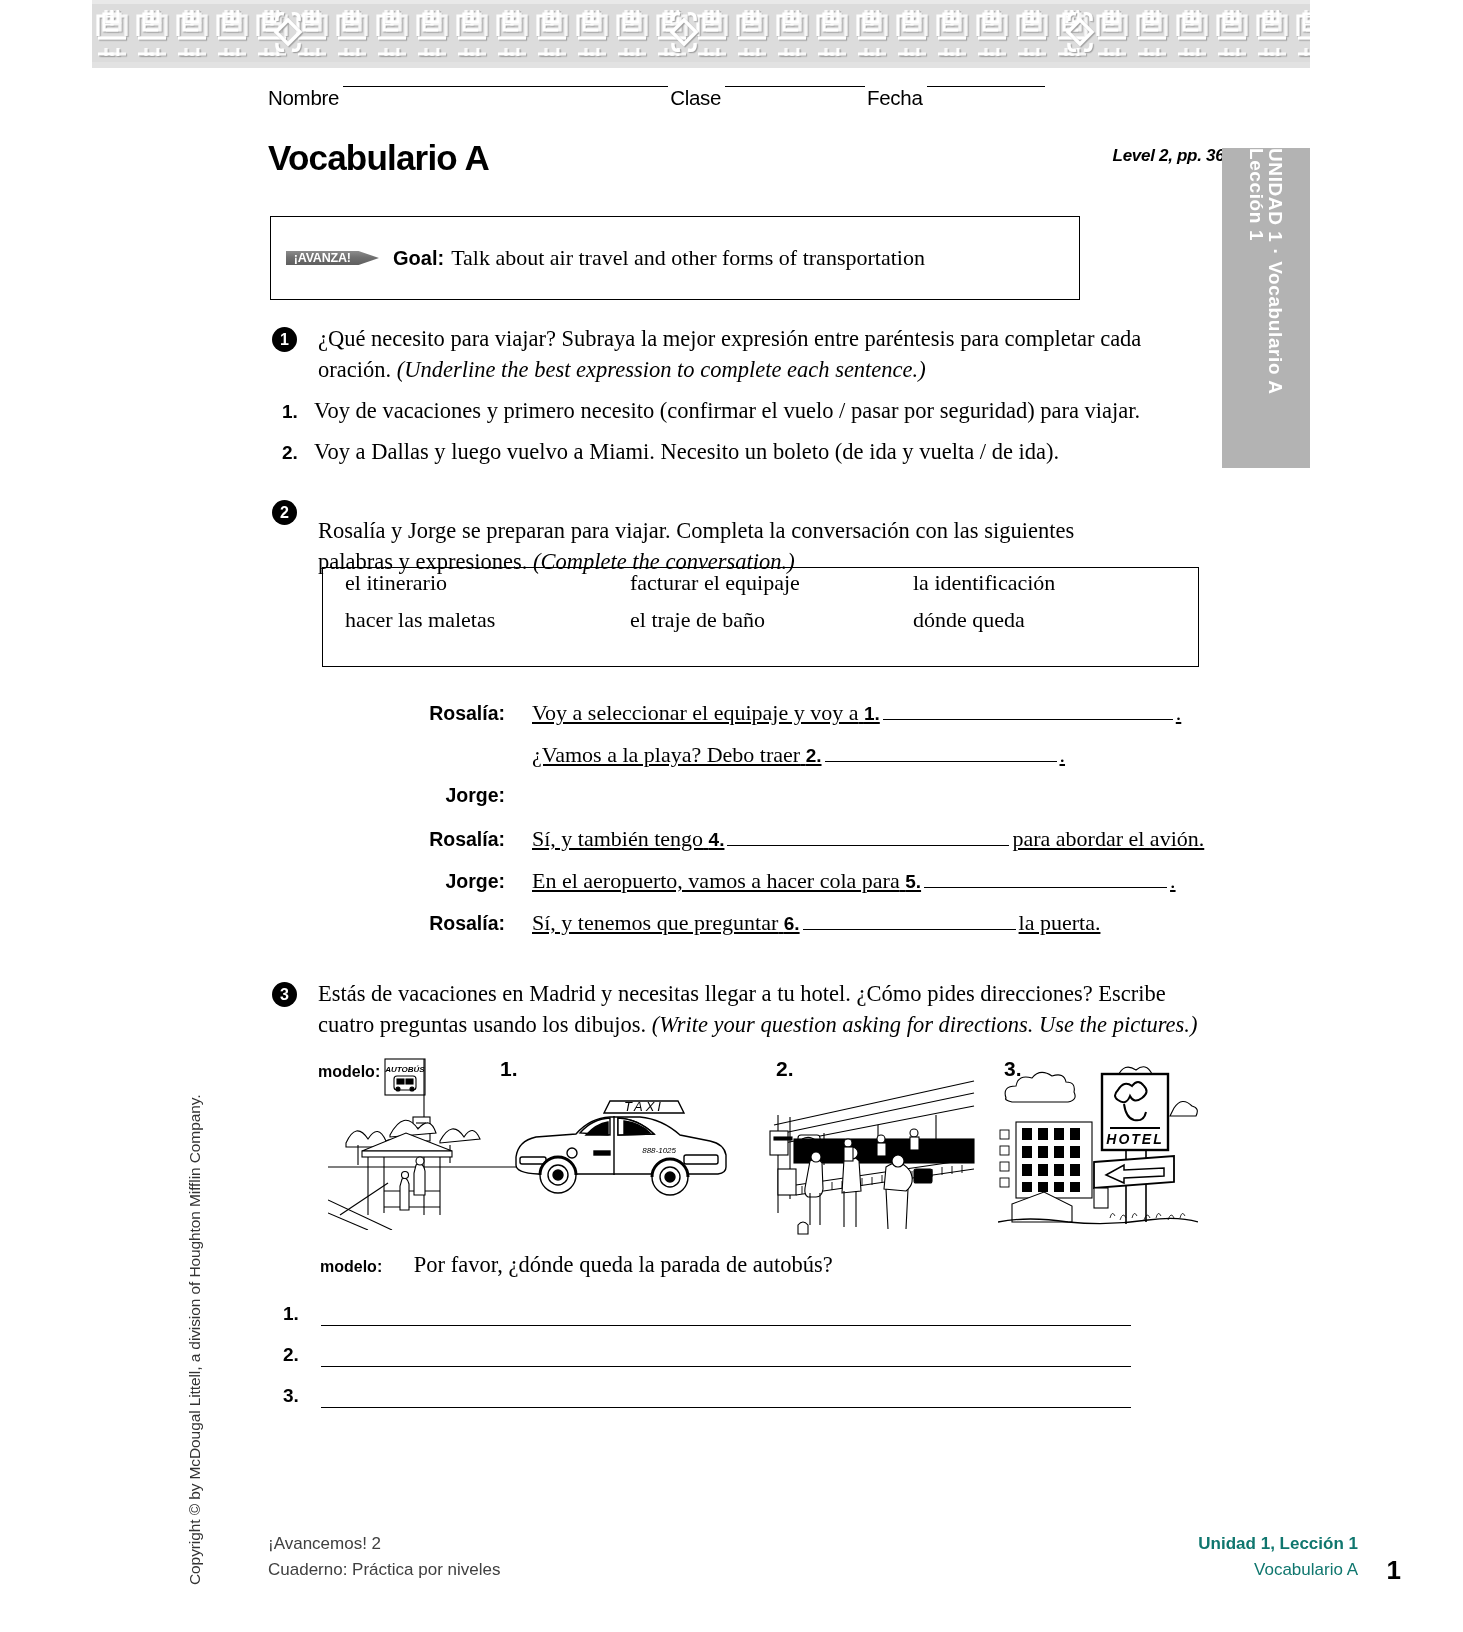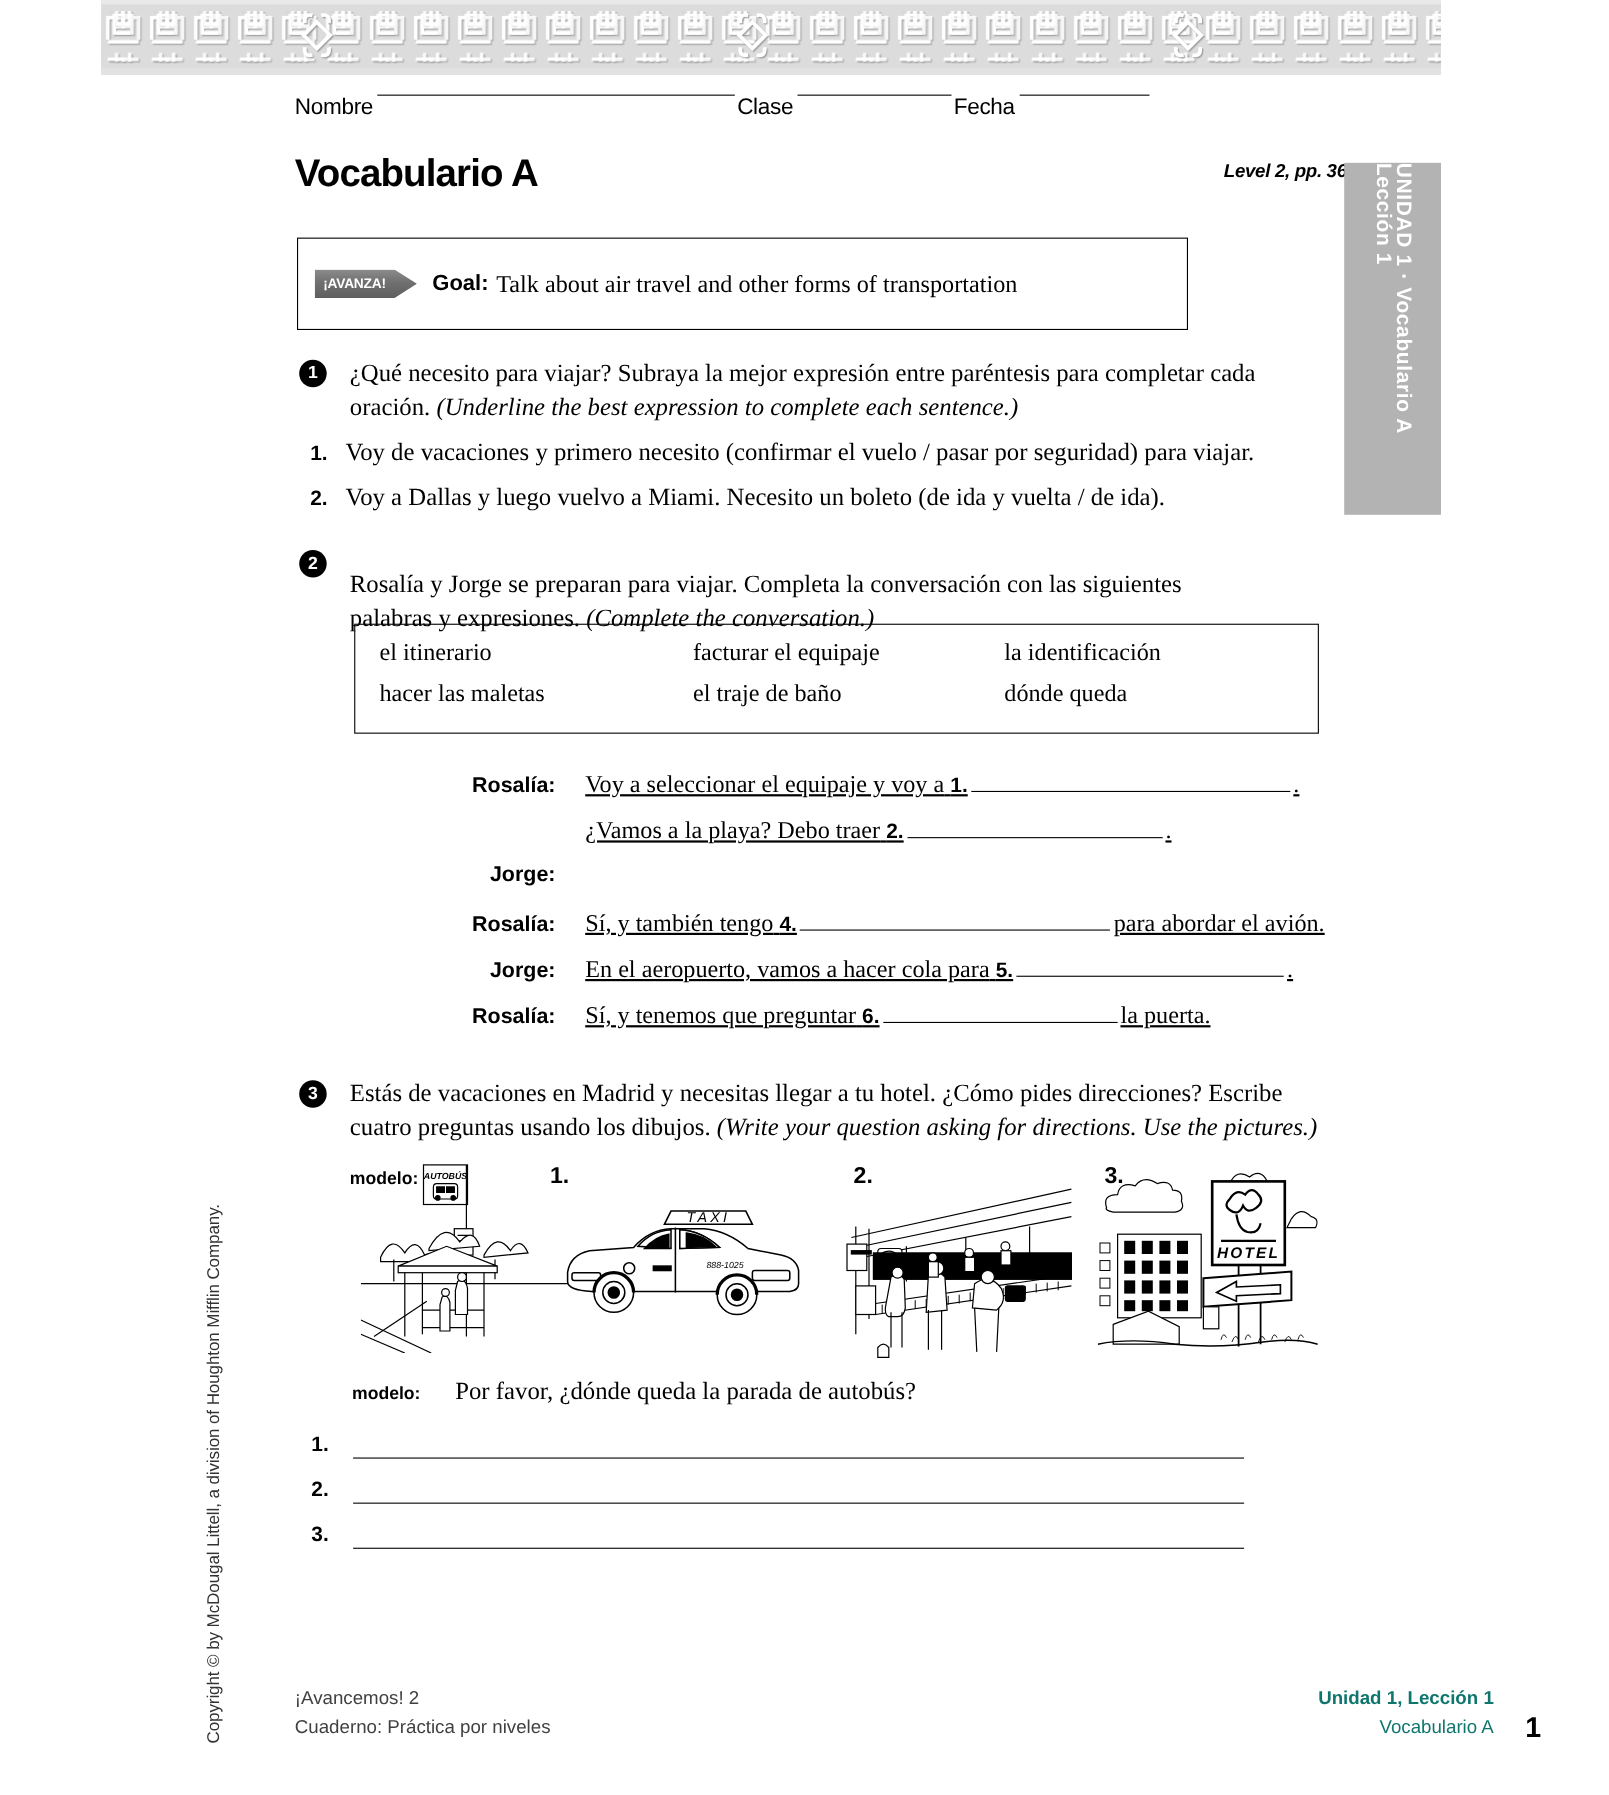--- a/index.html
+++ b/index.html
@@ -99,21 +99,21 @@
     width: 810px; height: 84px;
     border: 1.6px solid #000;
   }
   .goalrow {
     position: absolute;
     left: 15px; top: 28px;
     display: flex; align-items: center;
   }
   .avanza {
     position: relative;
-    width: 93px; height: 26px;
+    width: 93px; height: 14px;
     flex: 0 0 auto;
     margin-right: 14px;
   }
   .avanza-shape {
     position: absolute; inset: 0;
     background: linear-gradient(180deg,#8c8c8c 0%,#707070 45%,#5e5e5e 100%);
     clip-path: polygon(0 0, 78% 0, 100% 50%, 78% 100%, 0 100%);
   }
   .avanza-text {
     position: absolute;
@@ -164,21 +164,21 @@
 
   
   .wordbank {
     position: absolute;
     left: 322px; top: 567px;
     width: 877px; height: 100px;
     border: 1.6px solid #000;
   }
   .wb-grid {
     position: absolute;
-    left: 22px; top: 10px;
+    left: 22px; top: 0;
     width: 835px;
     display: grid;
     grid-template-columns: 285px 283px auto;
     row-gap: 7px;
     font-size: 22px;
     line-height: 1.35;
   }
 
   
   .dlg {

